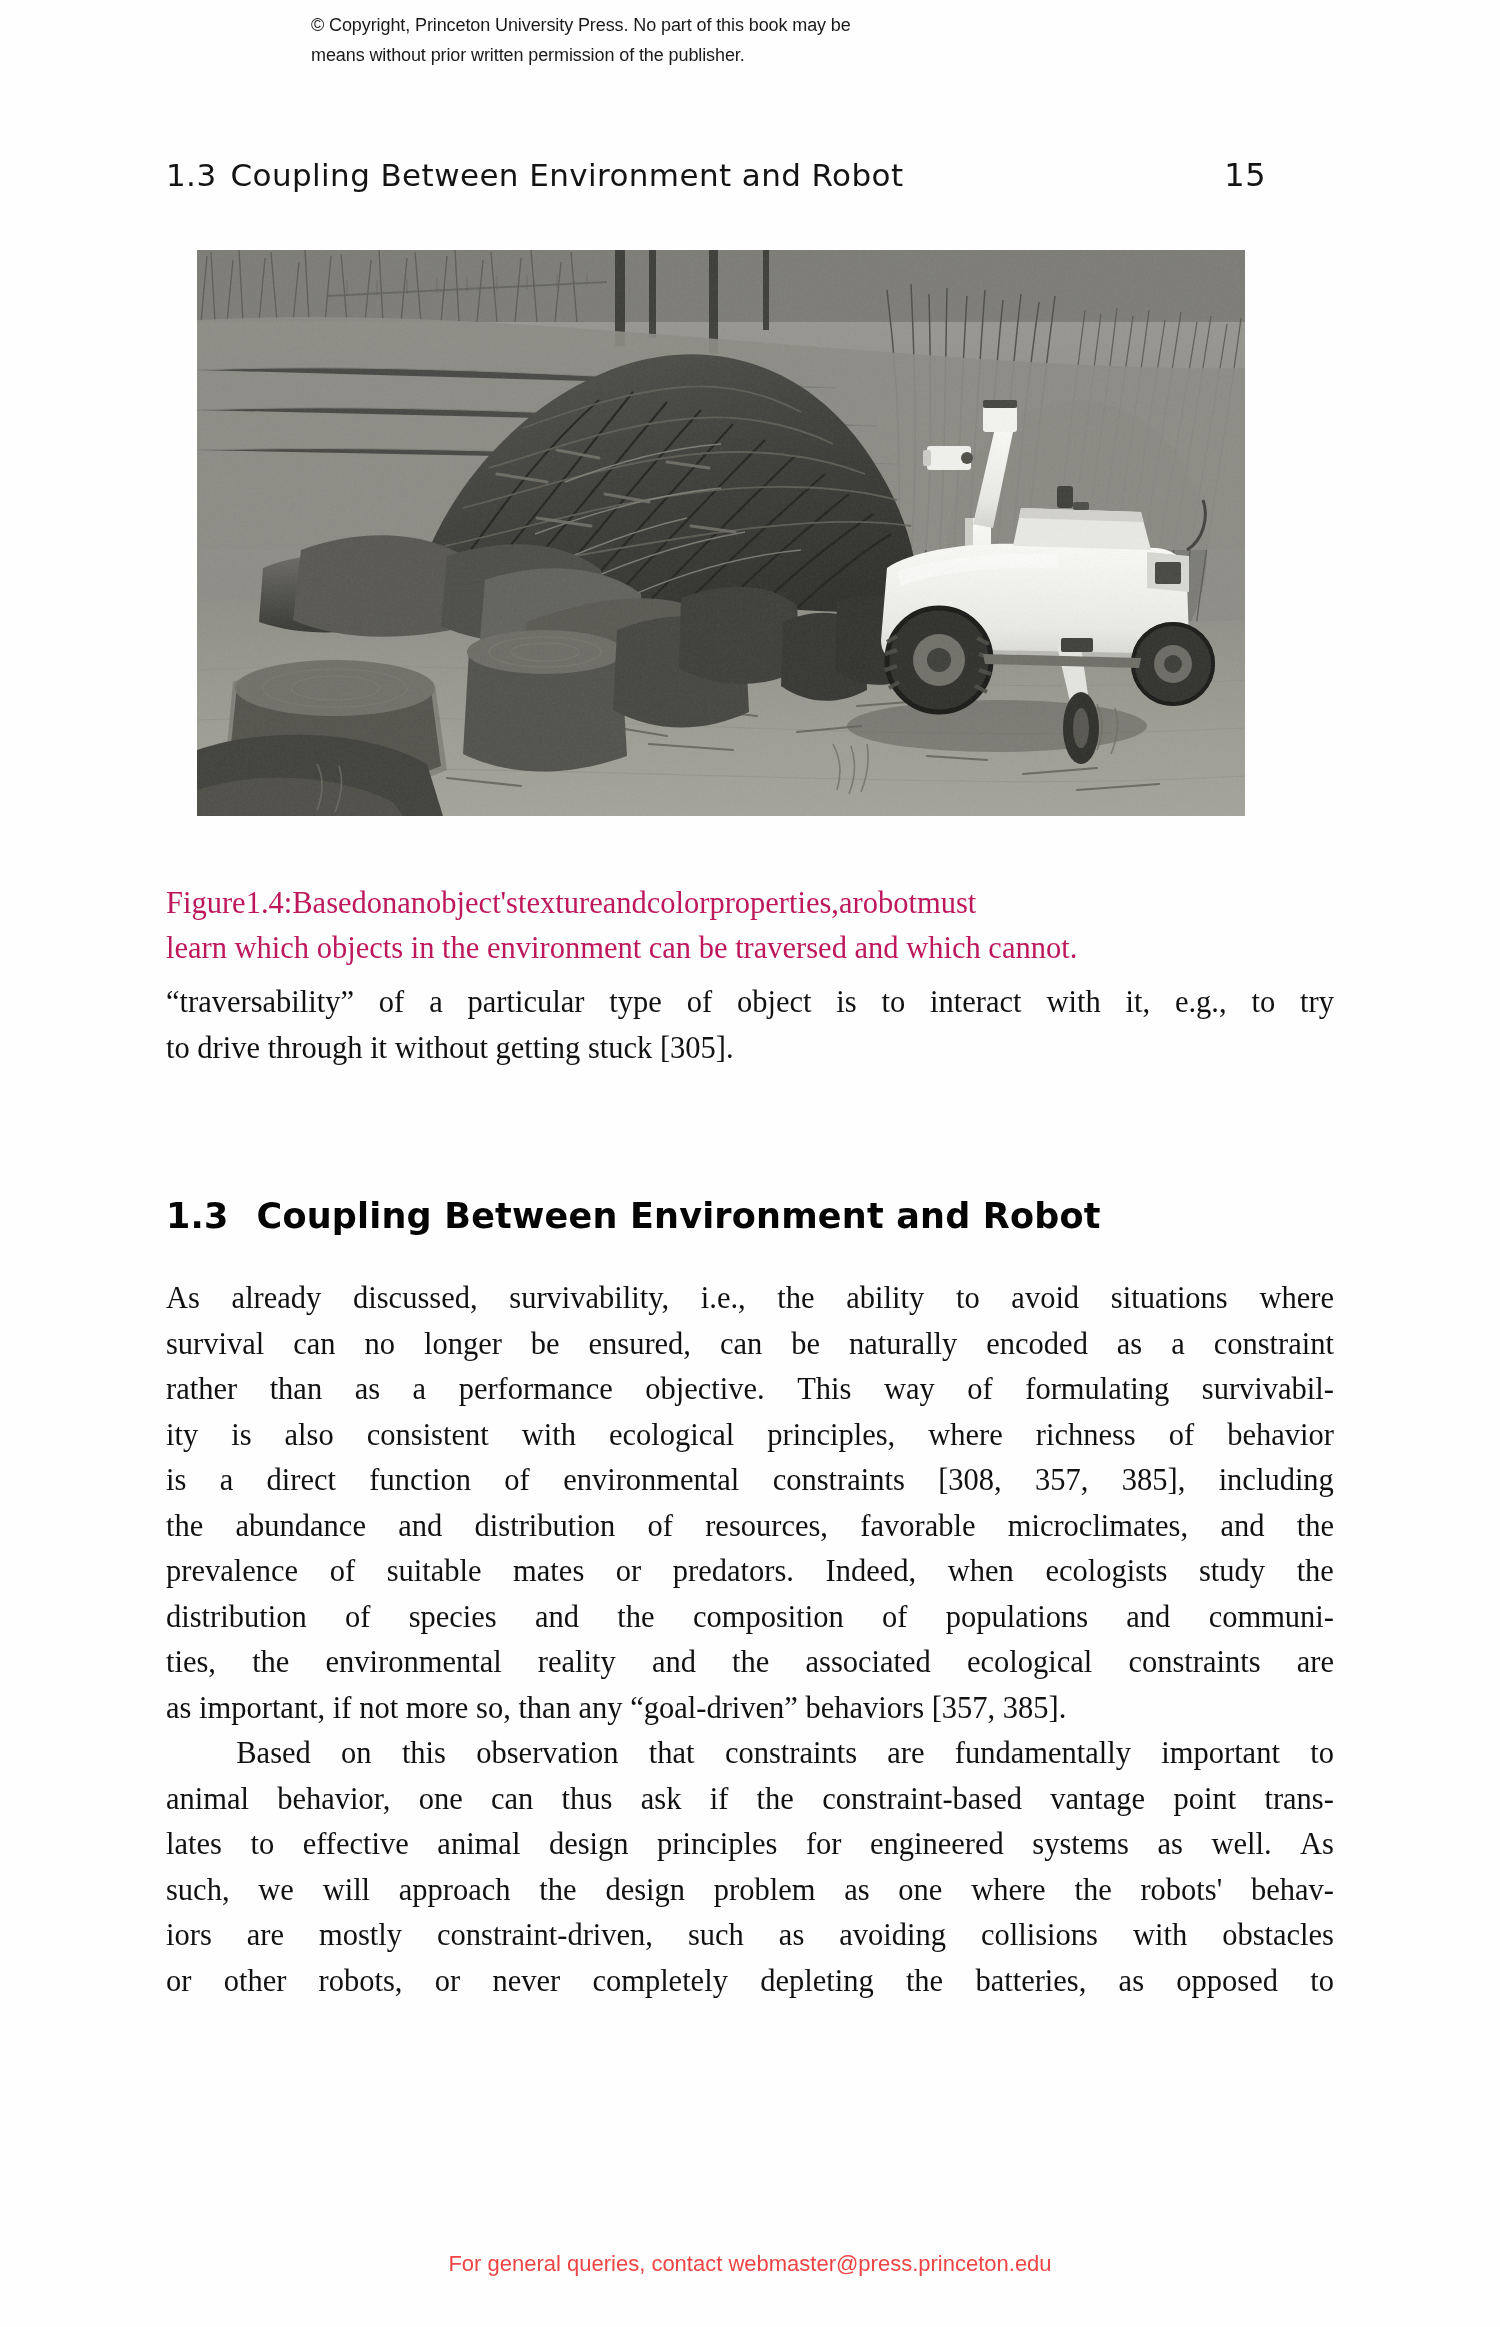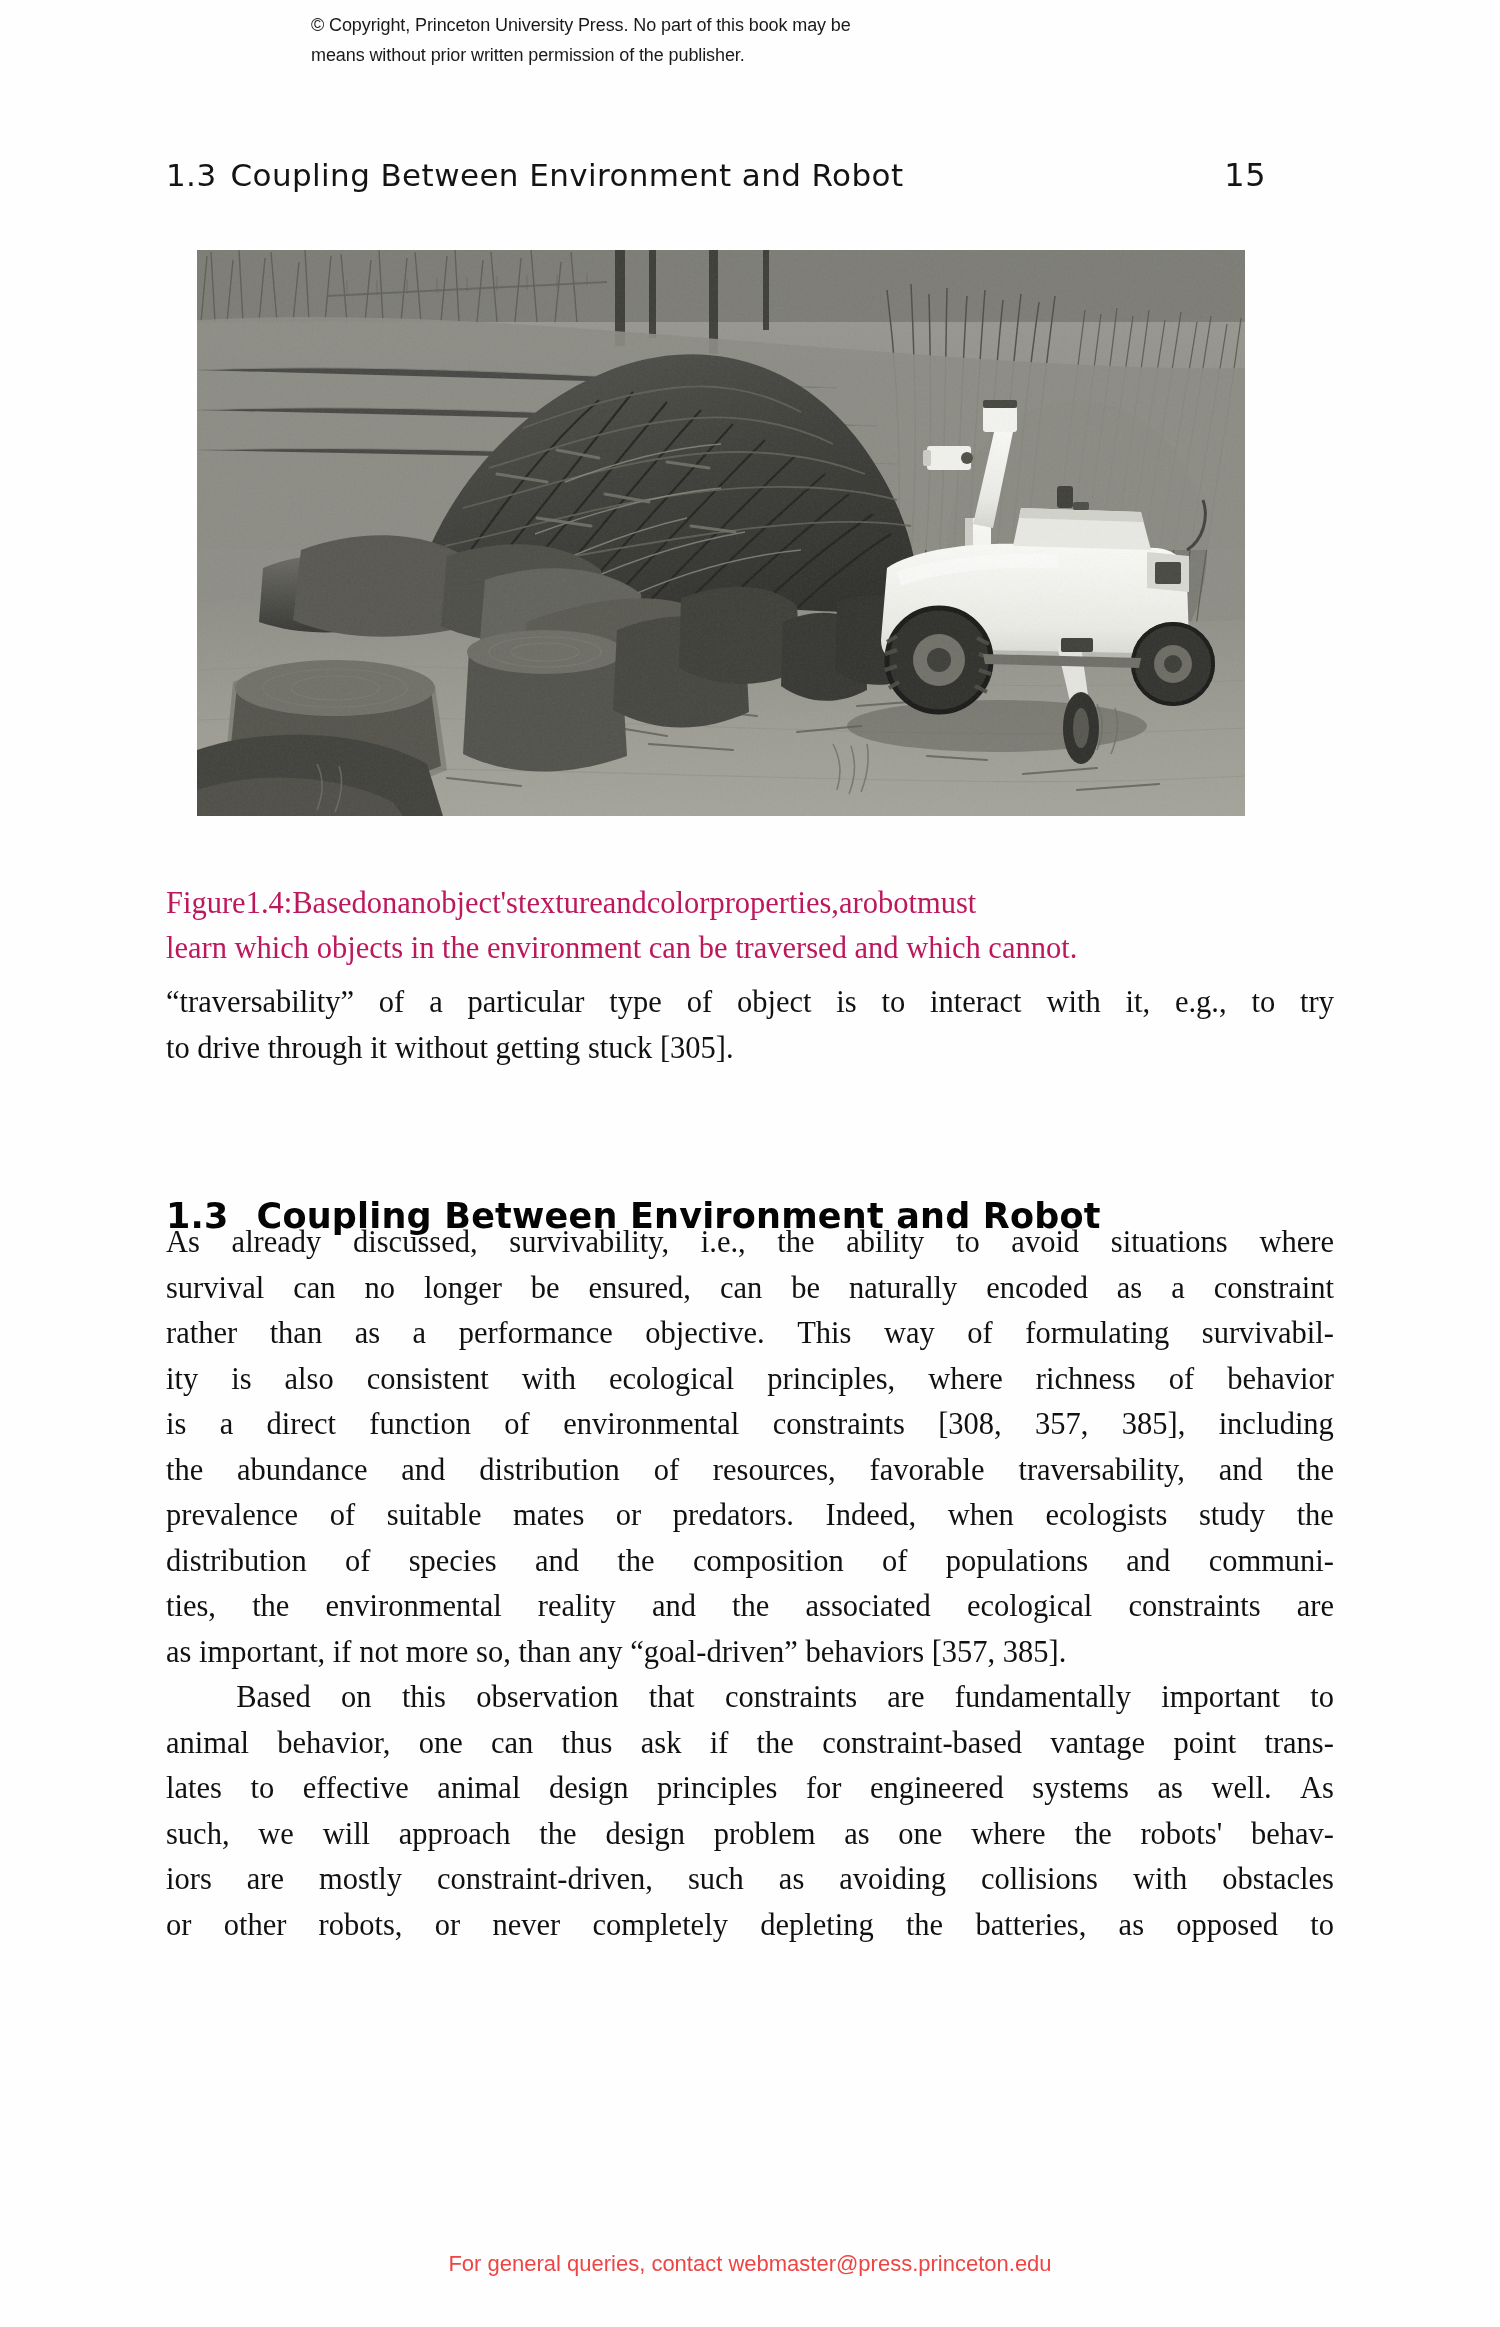--- a/index.html
+++ b/index.html
@@ -100,21 +100,21 @@
   }
   .para .line {
     display: flex;
     justify-content: space-between;
     white-space: nowrap;
   }
   .para .line.last { display: block; }
   .para .line .ind { display: inline-block; width: 40px; }
 
   #para-traversability { top: 980px; }
-  #para-body { top: 1220px; }
+  #para-body { top: 1276px; }
 
   
   .section-head {
     position: absolute;
     left: 166px;
     top: 1196px;
     font-family: "DejaVu Sans", sans-serif;
     font-weight: bold;
     font-size: 35px;
     letter-spacing: 0.2px;
@@ -529,21 +529,21 @@
         <span>including</span>
       </span>
       <span class="line">
         <span>the</span>
         <span>abundance</span>
         <span>and</span>
         <span>distribution</span>
         <span>of</span>
         <span>resources,</span>
         <span>favorable</span>
-        <span>traversability,</span>
+        <span>microclimates,</span>
         <span>and</span>
         <span>the</span>
       </span>
       <span class="line">
         <span>prevalence</span>
         <span>of</span>
         <span>suitable</span>
         <span>mates</span>
         <span>or</span>
         <span>predators.</span>

